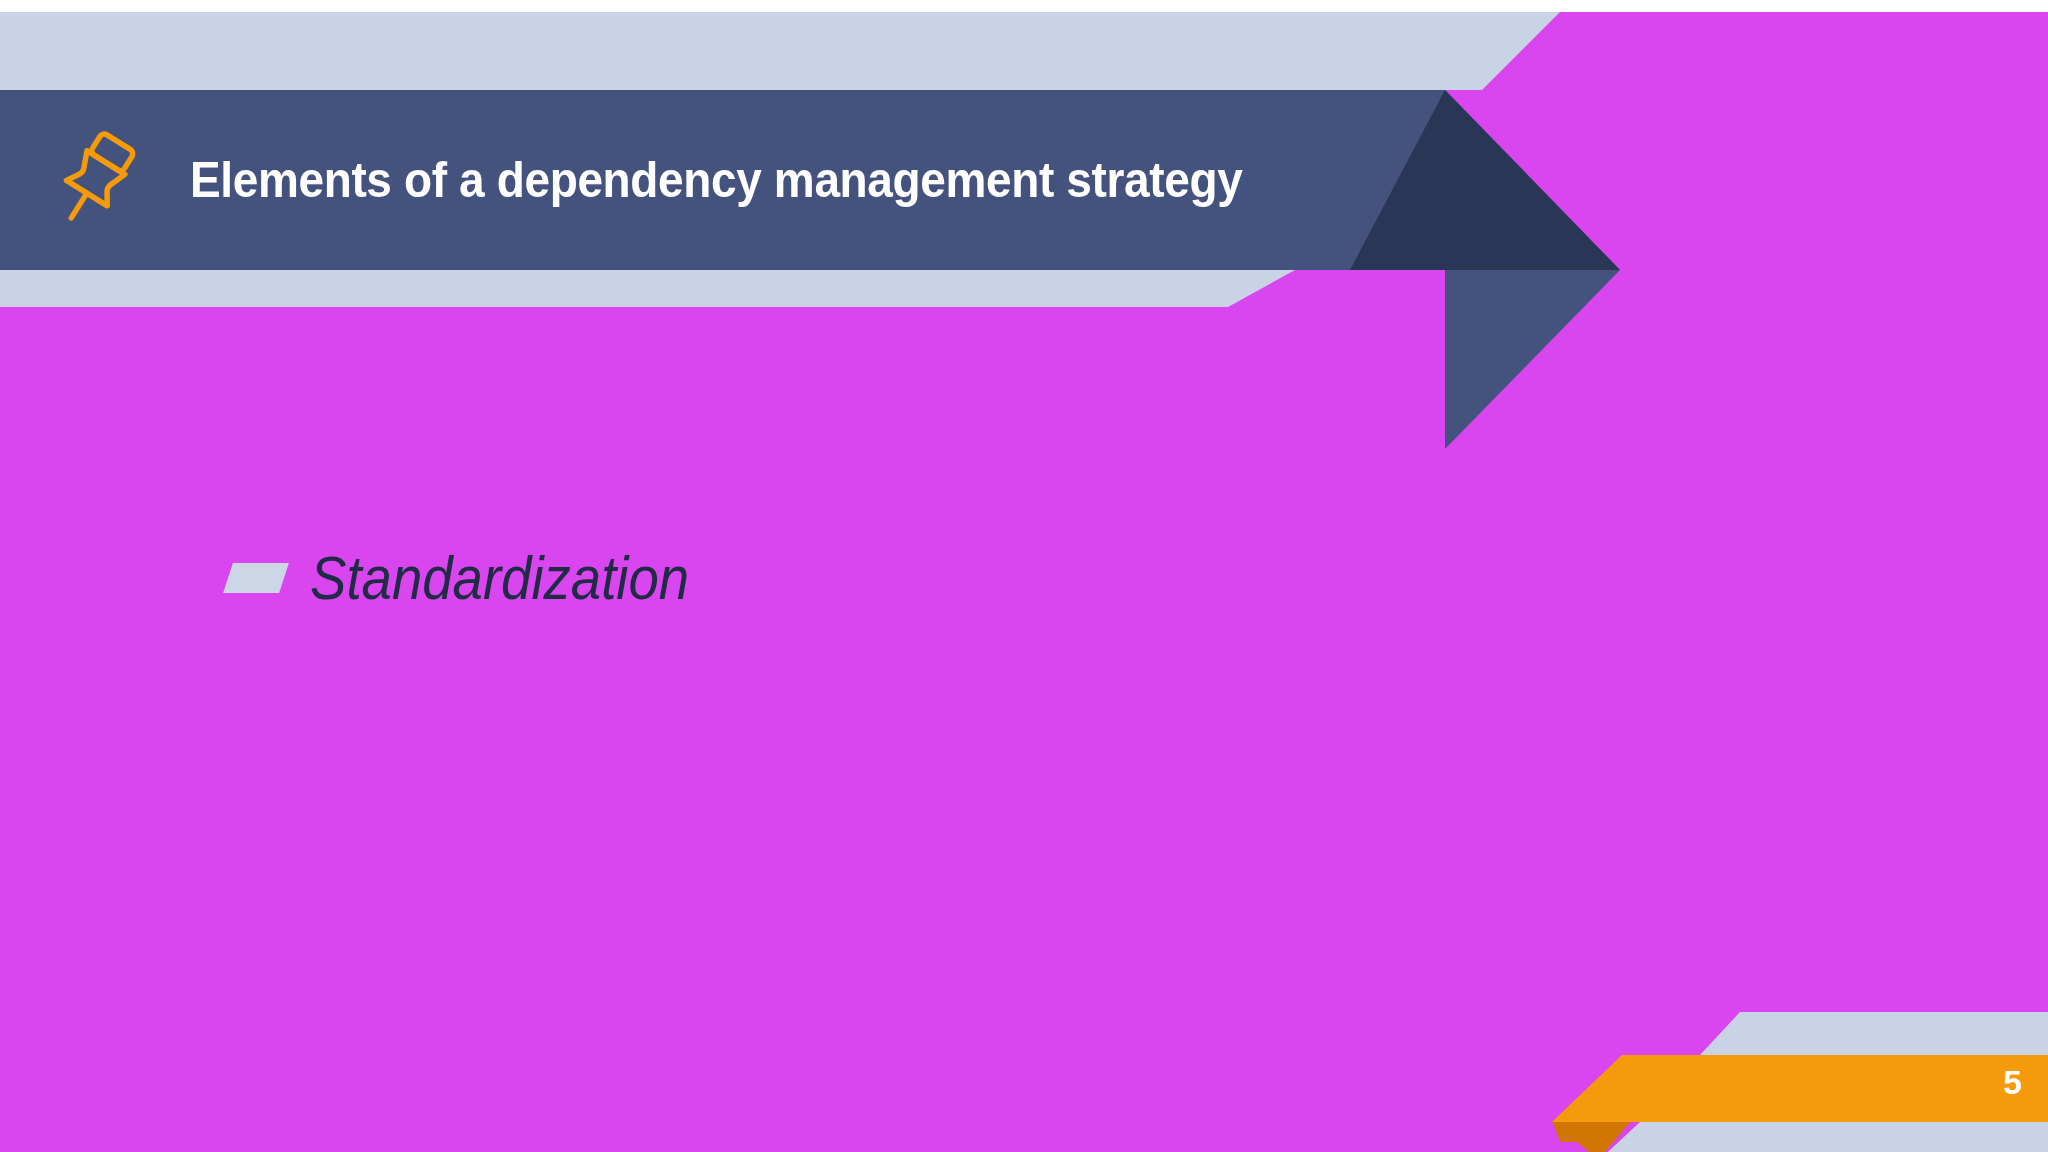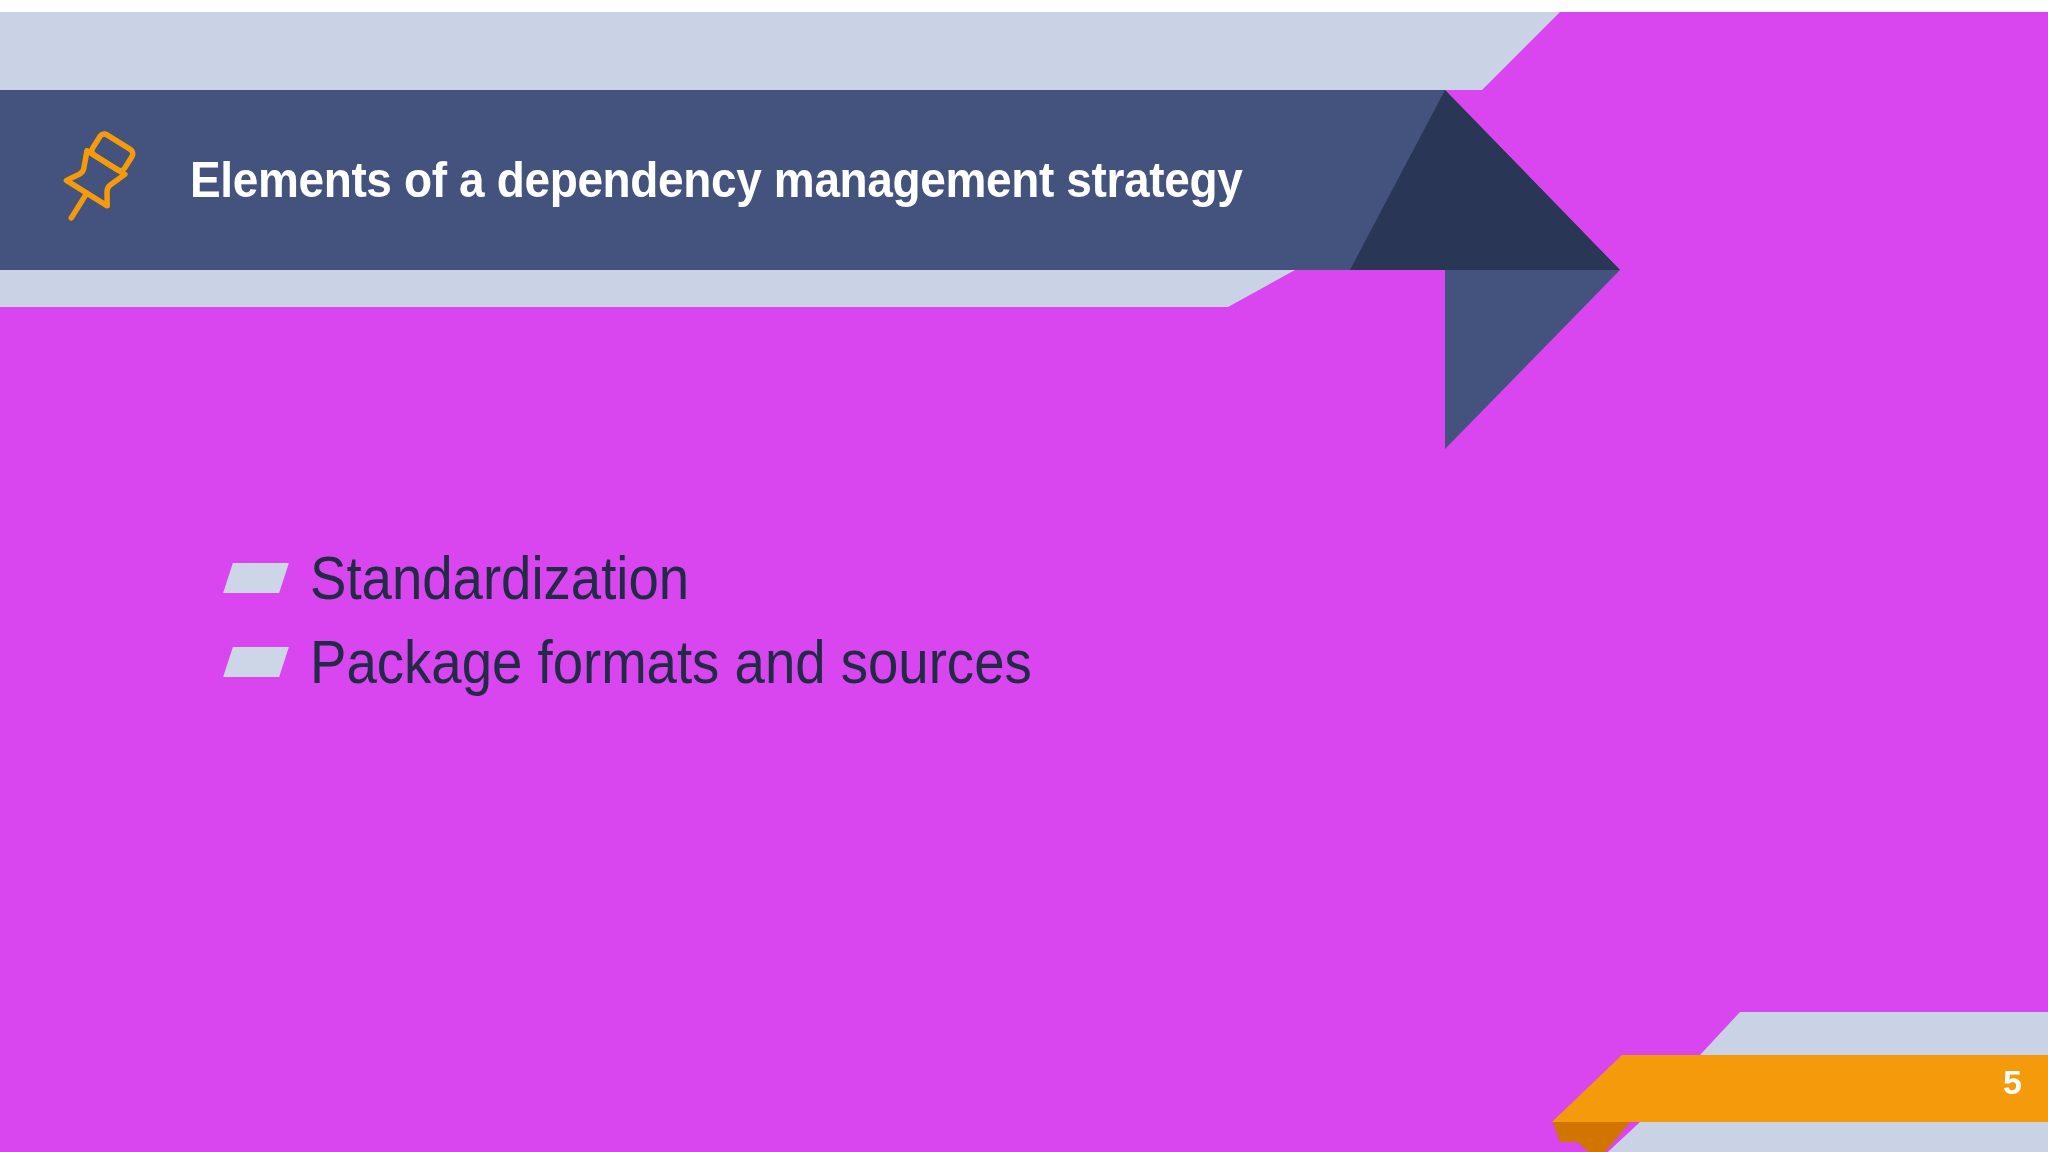--- a/index.html
+++ b/index.html
@@ -74,20 +74,21 @@
     position: absolute;
     left: 228px;
     top: 524px;
     width: 1300px;
   }
 
   .bullet-item {
     display: flex;
     align-items: center;
     height: 84px;
+    font-style: italic;
   }
 
   .bullet-marker {
     width: 56px;
     min-width: 56px;
     height: 30px;
     background: #ccd6e7;
     margin-right: 26px;
     transform: skewX(-18deg);
   }
@@ -152,24 +153,20 @@
     <div class="slide-title">Elements of a dependency management strategy</div>
   </div>
 
   <div class="bullet-list">
 
     <div class="bullet-item">
       <span class="bullet-marker"></span>
       <span class="bullet-text">Standardization</span>
     </div>
 
-    <div class="bullet-item">
-      <span class="bullet-marker"></span>
-      <span class="bullet-text">Package formats and sources</span>
-    </div>
 
   </div>
 
   <svg class="deco" viewBox="0 0 2048 1152" width="2048" height="1152" xmlns="http://www.w3.org/2000/svg">
 
     <polygon points="1740,1000 2048,1000 2048,1043 1700,1043" fill="#c9d3e5"></polygon>
 
     <polygon points="1640,1110 2048,1110 2048,1152 1595,1152" fill="#c9d3e5"></polygon>
 
     <polygon points="1552,1108 1632,1108 1612,1130 1560,1130" fill="#cf7500"></polygon>

